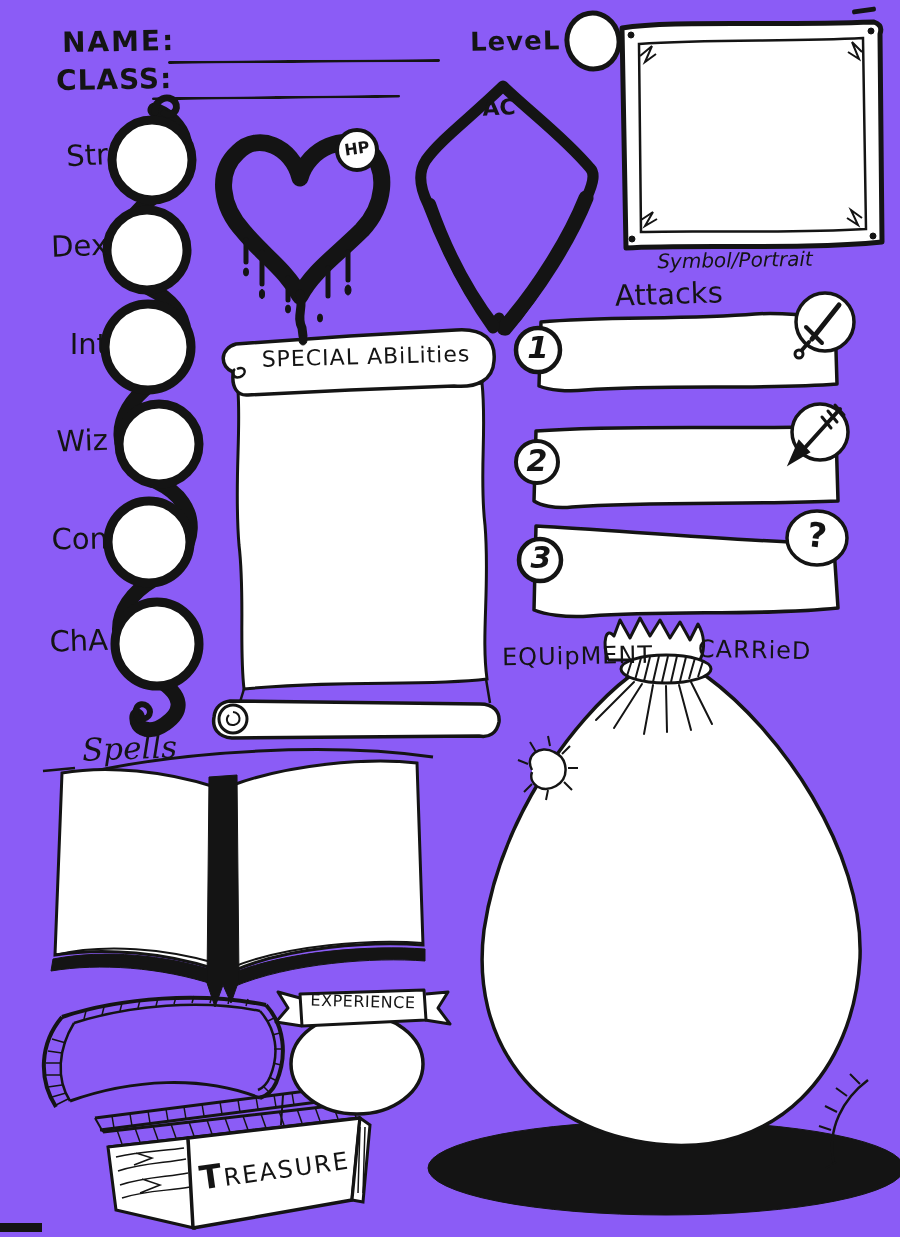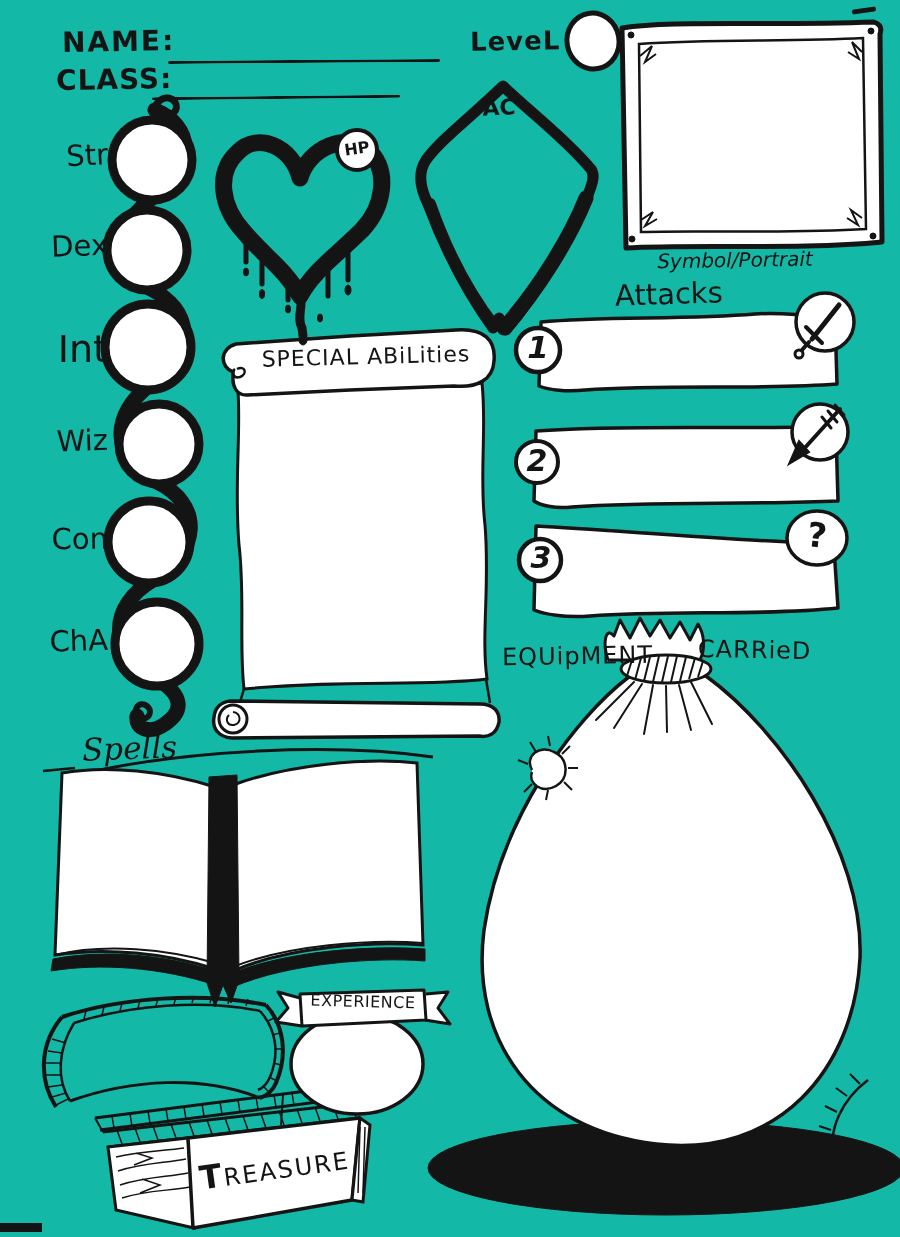--- a/index.html
+++ b/index.html
@@ -1,16 +1,16 @@
 <!DOCTYPE html>
 <html><head>
 <meta charset="utf-8">
 <style>
   html,body{margin:0;padding:0;background:#ffffff;}
-  .sheet{position:relative;width:900px;height:1237px;background:#14b8a6;overflow:hidden;
+  .sheet{position:relative;width:900px;height:1237px;background:#8b5cf6;overflow:hidden;
          font-family:"DejaVu Sans",sans-serif;color:#141414;}
   .abs{position:absolute;}
   svg{overflow:visible;display:block;}
   svg path,svg circle,svg ellipse,svg line{stroke:#141414;}
   .lbl{position:absolute;white-space:nowrap;color:#141414;line-height:1;}
   .hand{font-family:"DejaVu Sans",sans-serif;}
   .script{font-family:"DejaVu Serif",serif;font-style:italic;}
   .line{position:absolute;border-top:3px solid #141414;border-radius:2px;}
   .ctr{text-align:center;}
   .treasure-text::first-letter{font-weight:bold;font-size:1.35em;}
@@ -163,21 +163,21 @@
   <div class="line" style="left:152px;top:96px;width:248px;transform:rotate(-0.6deg)"></div>
   <div class="lbl hand" style="left:165px;top:70px;font-size:22px"></div>
 
   <div class="lbl hand" style="left:470px;top:28px;font-size:26px;font-weight:bold;letter-spacing:1px;transform:rotate(-1deg)">LeveL</div>
 
   <div class="lbl hand" style="left:477px;top:97px;width:44px;text-align:center;font-size:22px;font-weight:bold;transform:rotate(-3deg)">AC</div>
   <div class="lbl hand" style="left:343px;top:141px;width:28px;text-align:center;font-size:16px;font-weight:bold;transform:rotate(-8deg)">HP</div>
 
   <div class="lbl hand" style="left:38px;top:142px;width:70px;text-align:right;font-size:29px;transform:rotate(-3deg)">Str</div>
   <div class="lbl hand" style="left:38px;top:232px;width:70px;text-align:right;font-size:29px;transform:rotate(-2deg)">Dex</div>
-  <div class="lbl hand" style="left:38px;top:330px;width:70px;text-align:right;font-size:38px">Int</div>
+  <div class="lbl hand" style="left:38px;top:330px;width:70px;text-align:right;font-size:29px">Int</div>
   <div class="lbl hand" style="left:38px;top:427px;width:70px;text-align:right;font-size:29px;transform:rotate(-2deg)">Wiz</div>
   <div class="lbl hand" style="left:38px;top:525px;width:70px;text-align:right;font-size:29px;transform:rotate(-1deg)">Con</div>
   <div class="lbl hand" style="left:38px;top:627px;width:70px;text-align:right;font-size:29px;transform:rotate(-2deg)">ChA</div>
 
   <div class="lbl hand" style="left:640px;top:250px;width:190px;text-align:center;font-size:20px;font-style:italic;transform:rotate(-1deg)">Symbol/Portrait</div>
 
   <div class="lbl hand" style="left:615px;top:280px;font-size:29px;transform:rotate(-2deg)">Attacks</div>
 
   <div class="lbl hand ctr" style="left:524px;top:332px;width:28px;font-size:31px;font-weight:bold;font-style:italic">1</div>
   <div class="lbl hand ctr" style="left:523px;top:446px;width:28px;font-size:30px;font-weight:bold;font-style:italic">2</div>

